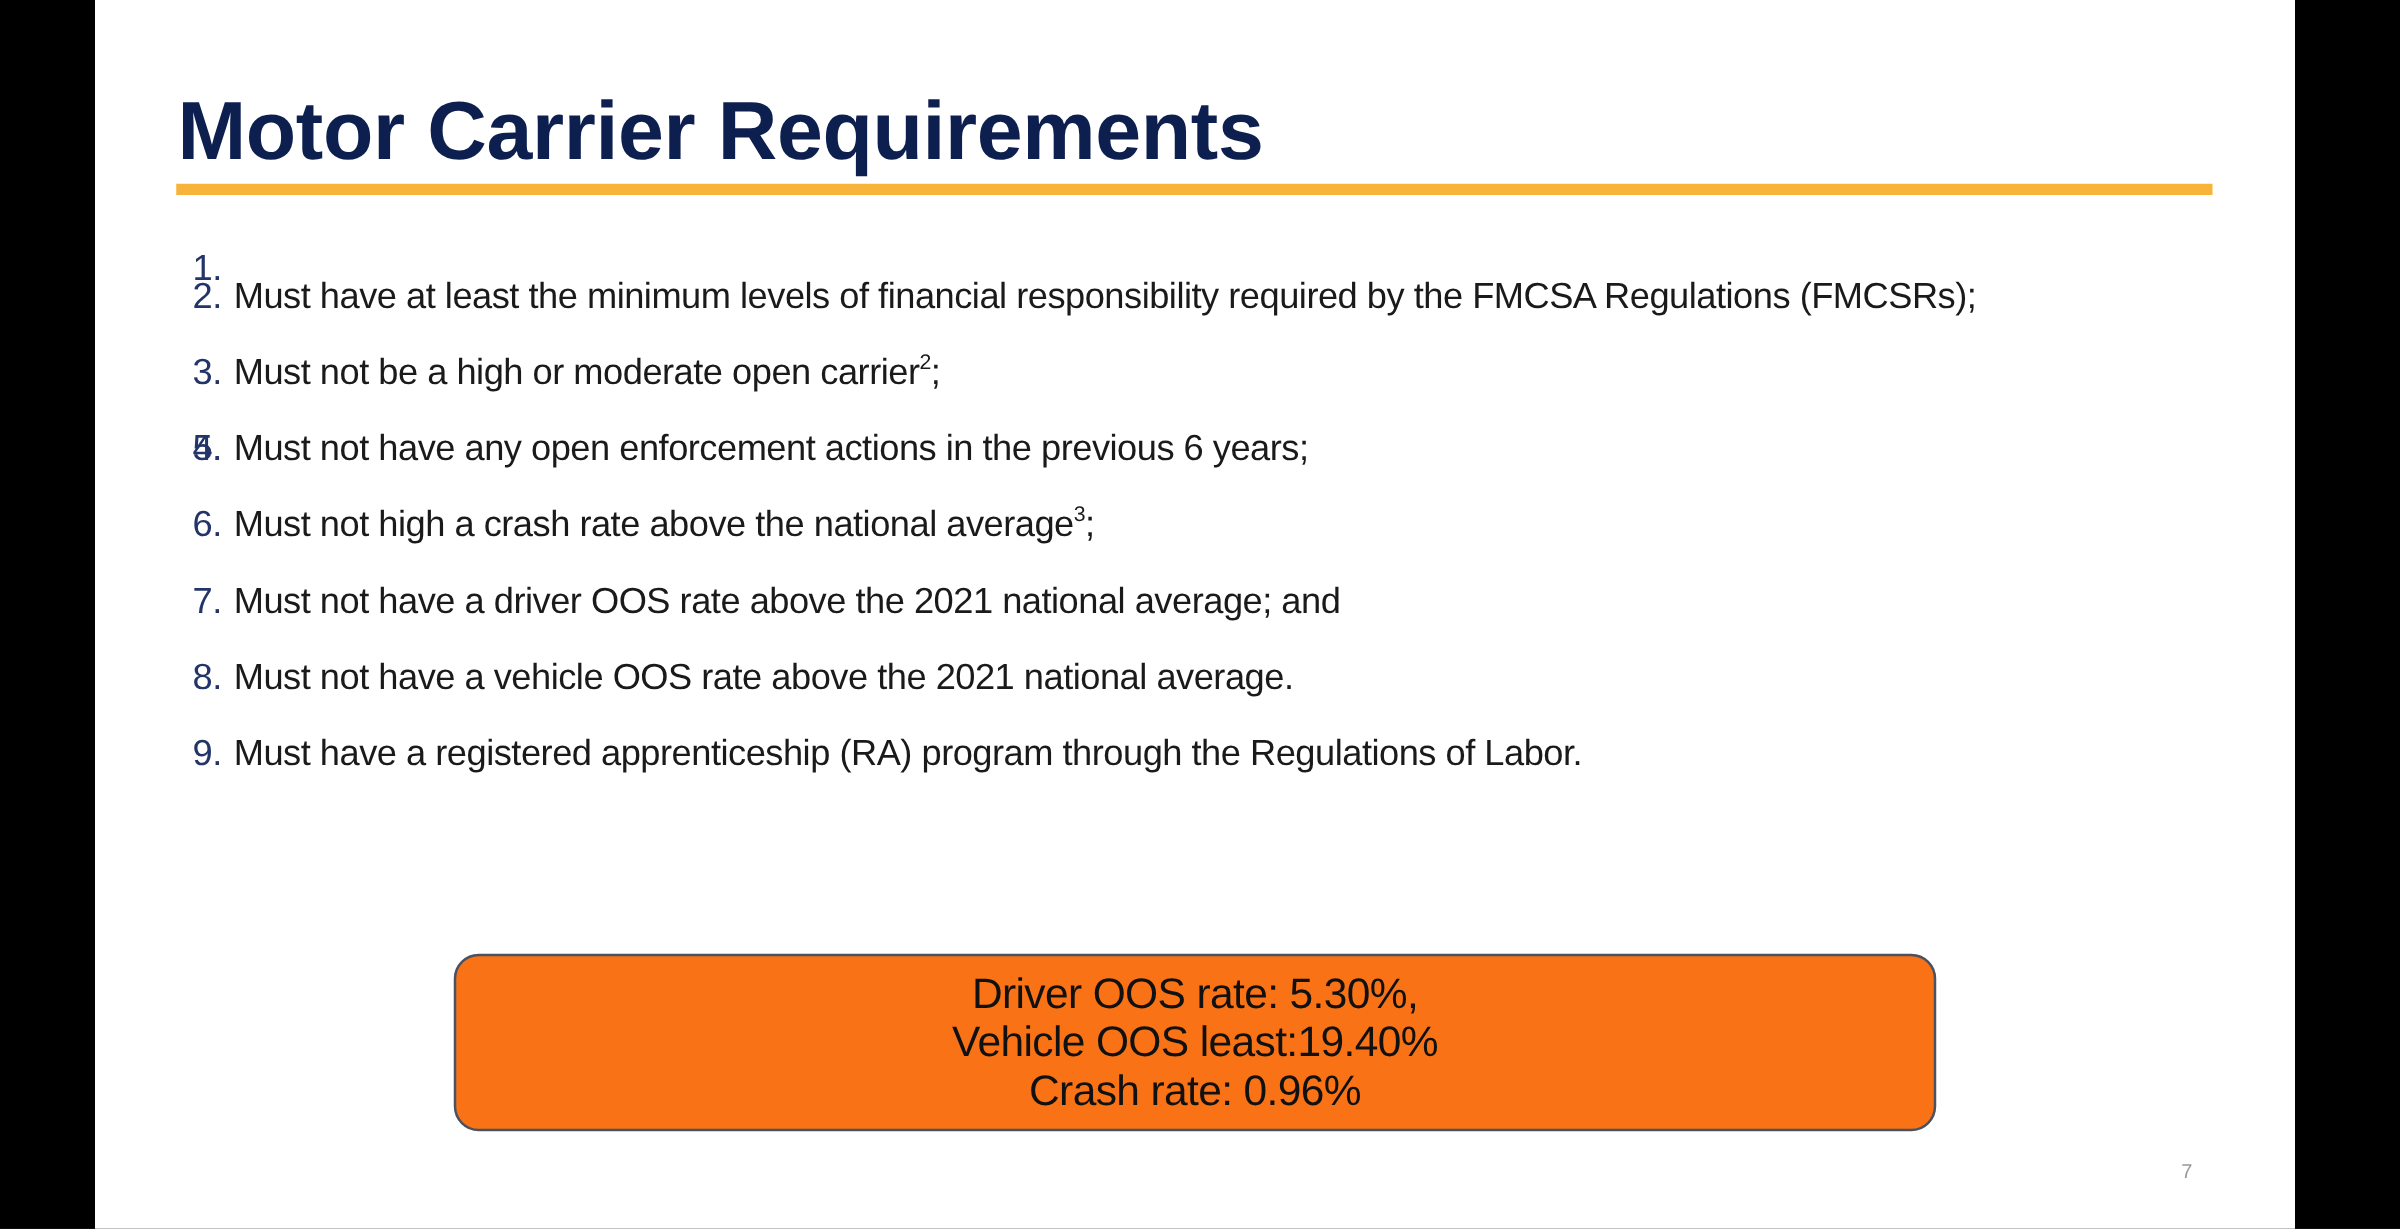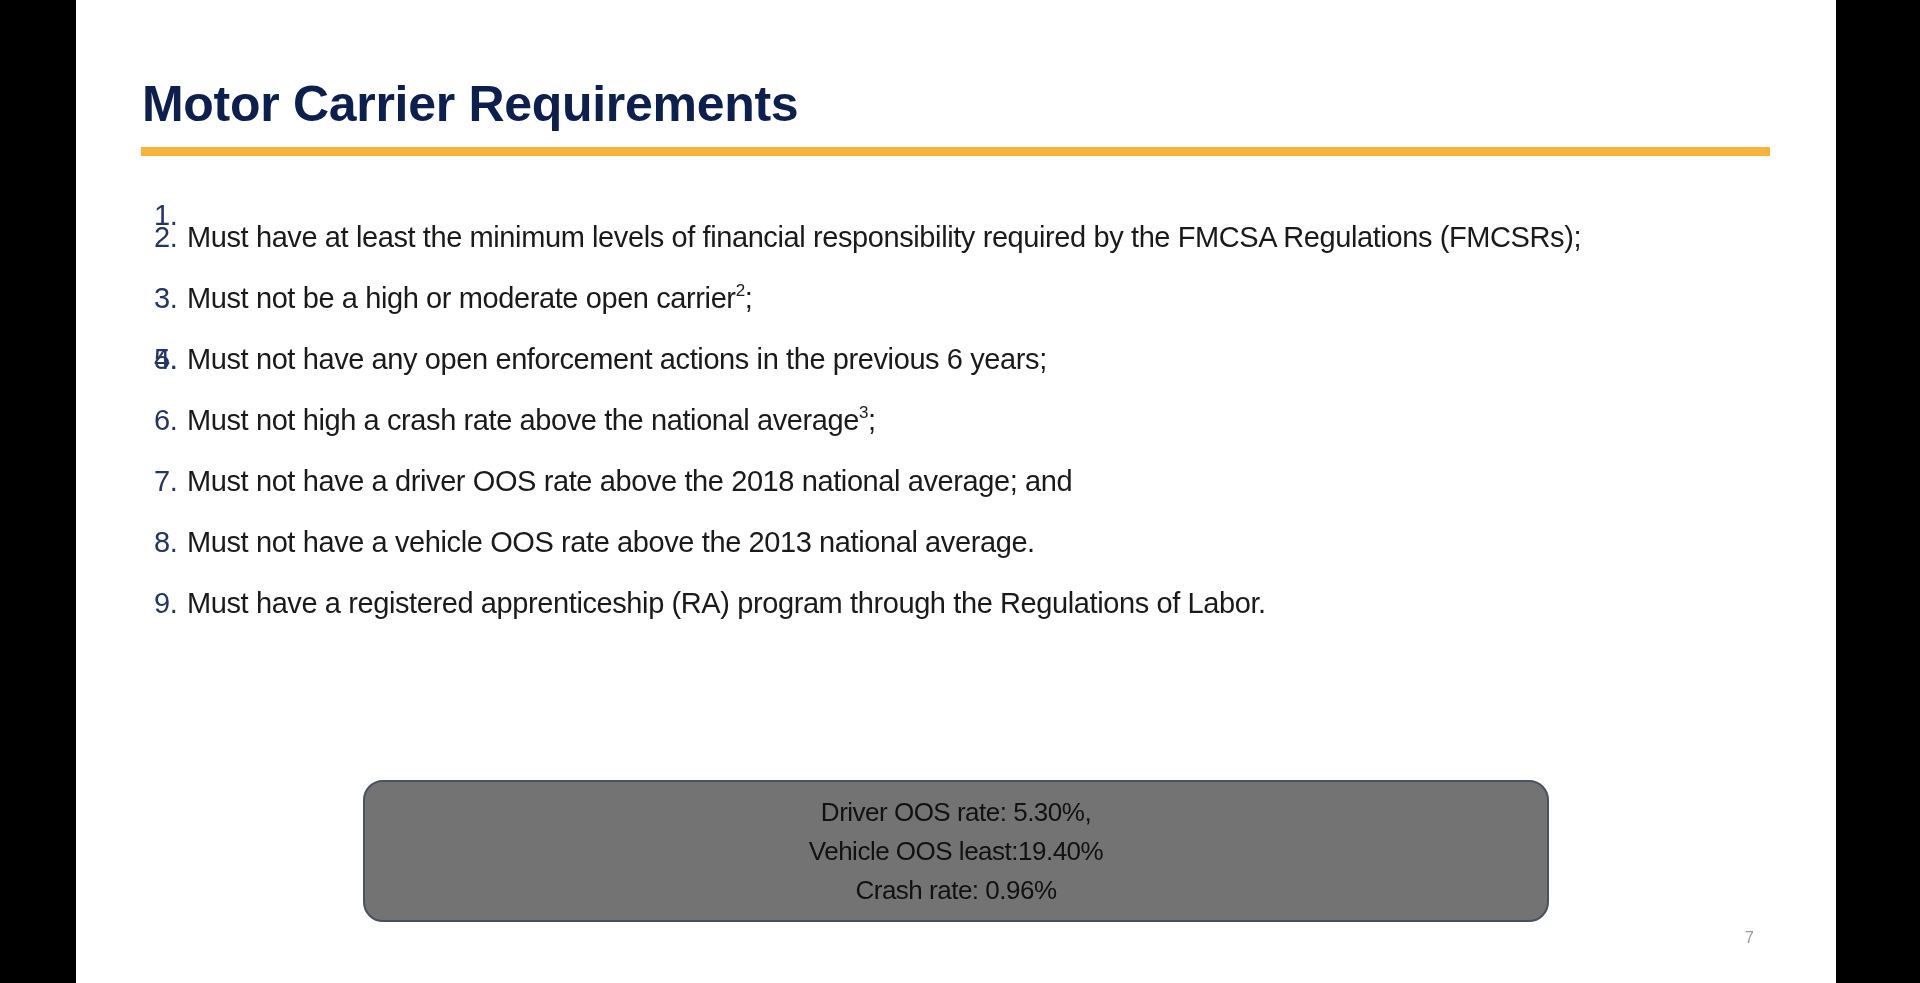--- a/index.html
+++ b/index.html
@@ -18,21 +18,21 @@
       height: 983px;
       background: #ffffff;
     }
     .title {
       position: absolute;
       left: 66px;
       top: 74px;
       margin: 0;
       font-family: "Liberation Sans", sans-serif;
       font-weight: bold;
-      font-size: 50px;
+      font-size: 66px;
       line-height: 60px;
       color: #0d1f4f;
       letter-spacing: -0.3px;
     }
     .rule {
       position: absolute;
       left: 65px;
       top: 147px;
       width: 1629px;
       height: 9px;
@@ -64,32 +64,32 @@
       color: #233468;
     }
     .req-text sup {
       font-size: 17px;
       line-height: 0;
       vertical-align: 12px;
     }
     .stats-box {
       position: absolute;
       left: 287px;
-      top: 780px;
+      top: 763px;
       width: 1182px;
       height: 138px;
-      background: #737373;
+      background: #f97316;
       border: 2px solid #4a5160;
       border-radius: 20px;
       display: flex;
       flex-direction: column;
       justify-content: center;
       align-items: center;
       font-family: "Liberation Sans", sans-serif;
-      font-size: 26px;
+      font-size: 34px;
       line-height: 39px;
       color: #111111;
       letter-spacing: -0.5px;
     }
     .page-num {
       position: absolute;
       left: 1669px;
       top: 929px;
       font-family: "Liberation Sans", sans-serif;
       font-size: 16px;
@@ -121,25 +121,25 @@
     <li class="req-item">
       <span class="req-num">5.</span>
       <span class="req-text"><span>Must not have any open enforcement actions in the previous 6 years;</span><sup></sup><span></span></span>
     </li>
     <li class="req-item">
       <span class="req-num">6.</span>
       <span class="req-text"><span>Must not high a crash rate above the national average</span><sup>3</sup><span>;</span></span>
     </li>
     <li class="req-item">
       <span class="req-num">7.</span>
-      <span class="req-text"><span>Must not have a driver OOS rate above the 2018 national average; and</span><sup></sup><span></span></span>
+      <span class="req-text"><span>Must not have a driver OOS rate above the 2021 national average; and</span><sup></sup><span></span></span>
     </li>
     <li class="req-item">
       <span class="req-num">8.</span>
-      <span class="req-text"><span>Must not have a vehicle OOS rate above the 2013 national average.</span><sup></sup><span></span></span>
+      <span class="req-text"><span>Must not have a vehicle OOS rate above the 2021 national average.</span><sup></sup><span></span></span>
     </li>
     <li class="req-item">
       <span class="req-num">9.</span>
       <span class="req-text"><span>Must have a registered apprenticeship (RA) program through the Regulations of Labor.</span><sup></sup><span></span></span>
     </li>
   </ol>
 
   <div class="stats-box">
     <div>Driver OOS rate: 5.30%,</div>
     <div>Vehicle OOS least:19.40%</div>

